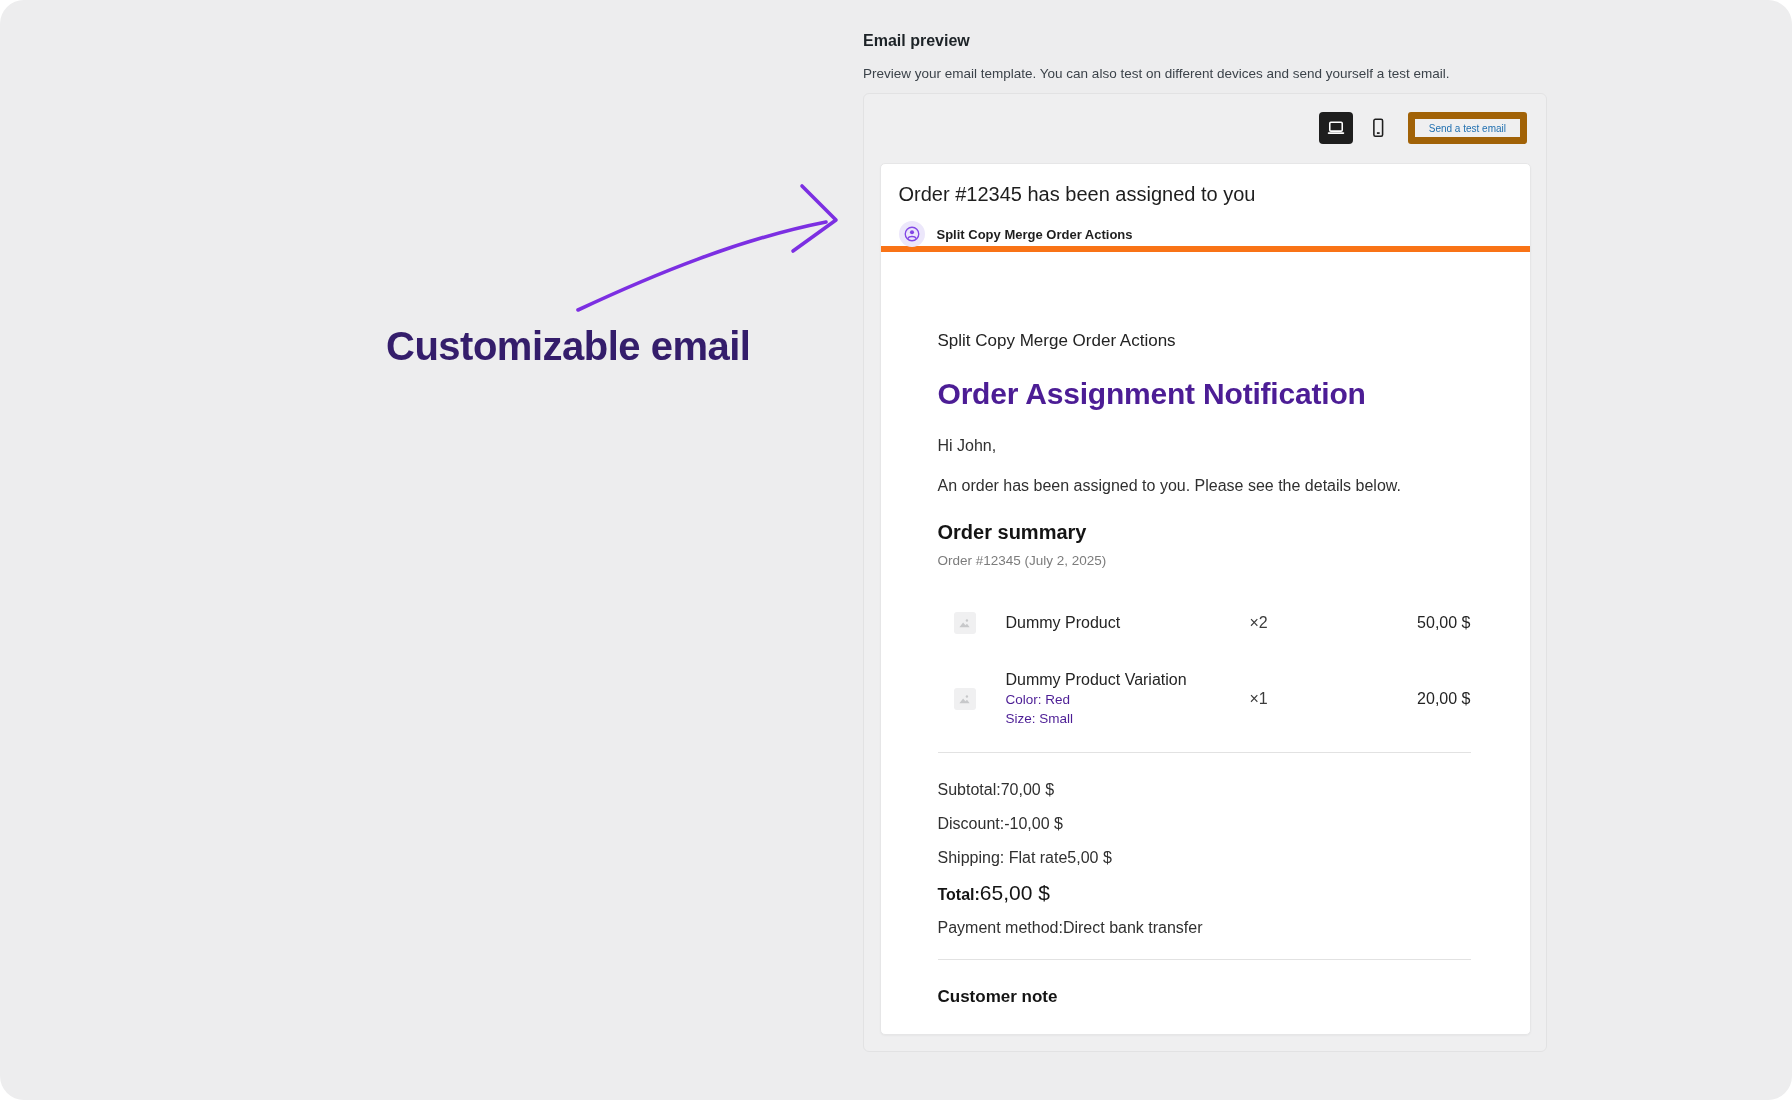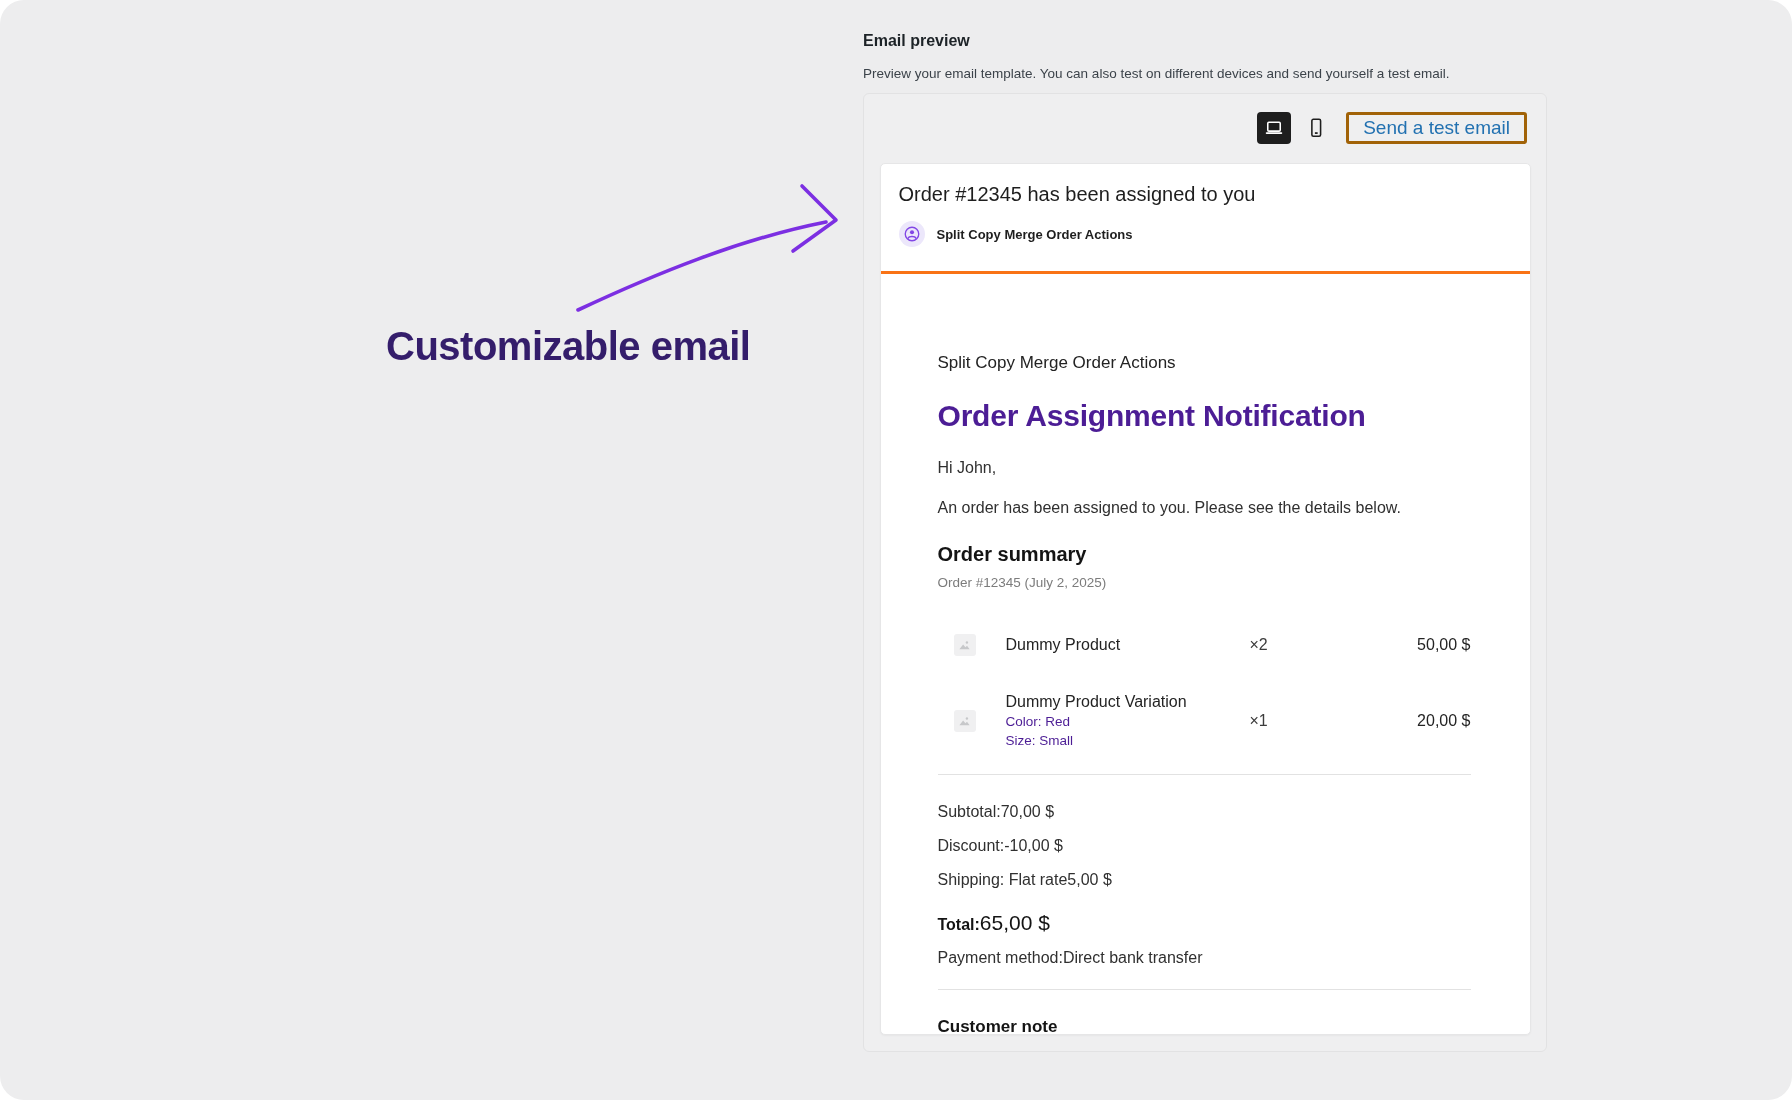--- a/index.html
+++ b/index.html
@@ -42,40 +42,40 @@
   .device-btn{
     width:34px;height:32px;border:none;border-radius:4px;
     display:flex;align-items:center;justify-content:center;
     background:transparent;cursor:pointer;padding:0;
   }
   .device-btn.active{background:#1e1e1e;}
   .device-btn.mobile{width:26px;margin-left:12px;}
   .send-test-btn{
     height:32px;margin-left:17px;padding:0 14px;
     background:transparent;
-    border:3px solid #a16207;border-radius:3px;
-    color:#2271b1;font-size:19px;font-family:"Liberation Sans",sans-serif;
+    border:7px solid #a16207;border-radius:3px;
+    color:#2271b1;font-size:10px;font-family:"Liberation Sans",sans-serif;
     cursor:pointer;
   }
 
   .email-panel{
     width:651px;height:872px;
     margin:19px auto 0 auto;
     background:#ffffff;
     border:1px solid #e6e6e7;
     border-radius:5px;
     box-sizing:border-box;
     overflow:hidden;
     box-shadow:0 1px 2px rgba(0,0,0,0.04);
   }
 
   .email-header{
     padding:17px 18px 0 18px;
-    height:110px;box-sizing:border-box;
-    border-bottom:3px solid #f97316;
+    height:88px;box-sizing:border-box;
+    border-bottom:6px solid #f97316;
   }
   .email-subject{font-size:20px;line-height:26px;color:#1e1e1e;margin:0 0 14px 0;}
   .sender-row{display:flex;align-items:center;gap:12px;}
   .avatar{
     width:26px;height:26px;border-radius:50%;
     background:#ece7fb;display:flex;align-items:center;justify-content:center;
   }
   .sender-name{font-size:13px;font-weight:700;color:#1e1e1e;}
 
   .email-body{padding:78px 59px 0 57px;color:#303030;}
@@ -99,21 +99,21 @@
   .item-name{font-size:16px;line-height:20px;color:#242424;}
   .item-attr{font-size:13.5px;line-height:19px;color:#4c1d95;}
   .item-qty{font-size:16px;color:#3c3c3c;}
   .item-price{font-size:16px;color:#242424;text-align:right;}
 
   .rule{border:none;border-top:1px solid #e2e2e2;margin:24px 0 0 0;}
 
   .totals{margin-top:27px;}
   .total-row{display:flex;justify-content:flex-start;align-items:baseline;margin-top:15px;font-size:16px;line-height:19px;}
   .total-row:first-child{margin-top:0;}
-  .total-row.grand{margin-top:24px;}
+  .total-row.grand{margin-top:16px;}
   .total-row.grand .t-label{font-weight:700;color:#141414;}
   .total-row.grand .t-value{font-weight:400;font-size:21px;color:#141414;}
   .total-row.payment{margin-top:14px;}
   .rule.second{margin-top:22px;}
   .note-title{margin:26px 0 0 0;font-size:17px;line-height:21px;font-weight:700;color:#141414;}
 </style>
 </head>
 <body>
 
 <div class="page">

